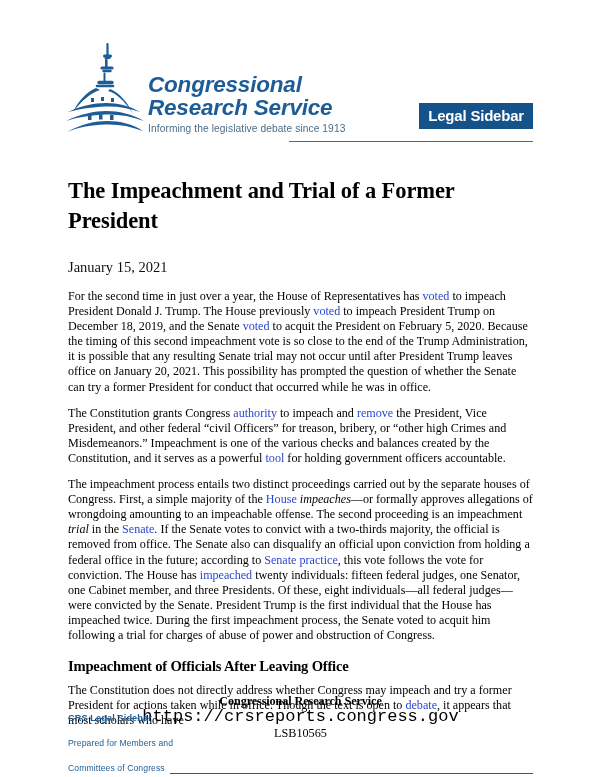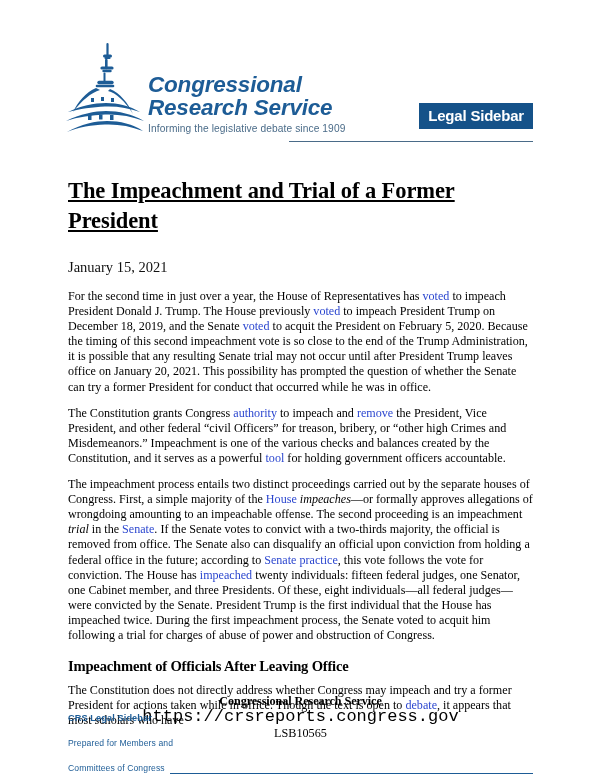--- a/index.html
+++ b/index.html
@@ -100,21 +100,20 @@
   }
 
   .doc-title {
     font-family: "Liberation Serif", serif;
     font-weight: bold;
     font-size: 22.5px;
     line-height: 30px;
     margin: 0 0 0 0;
     letter-spacing: -0.1px;
     color: #000;
-    text-decoration: underline;
   }
 
   .doc-date {
     font-family: "Liberation Serif", serif;
     font-size: 14.5px;
     line-height: 18px;
     margin: 22px 0 13px 0;
     color: #111;
   }
 
@@ -240,21 +239,21 @@
           <rect x="35" y="55" width="3" height="4"></rect>
           <rect x="45" y="56" width="3" height="4"></rect>
           <rect x="22" y="73" width="3.5" height="5"></rect>
           <rect x="33" y="72.5" width="3.5" height="5"></rect>
           <rect x="44" y="73" width="3.5" height="5"></rect>
         </g>
       </svg>
       <div class="logo-words">
         <div class="logo-line1">Congressional</div>
         <div class="logo-line2">Research Service</div>
-        <div class="logo-tagline">Informing the legislative debate since 1909</div>
+        <div class="logo-tagline">Informing the legislative debate since 1913</div>
       </div>
     </div>
 
     <div class="masthead-rule"></div>
 
     <div class="sidebar-badge">Legal Sidebar</div>
   </div>
 
   <div class="content">
 

